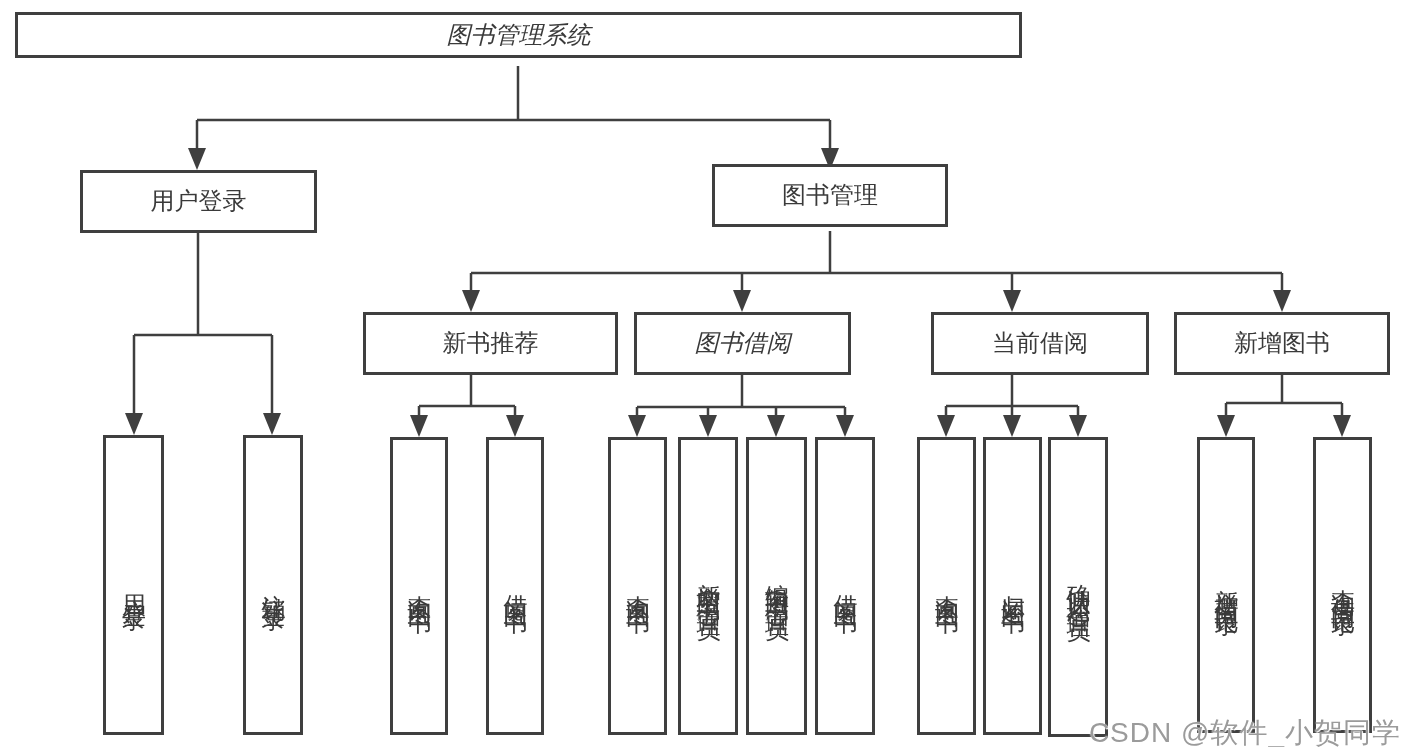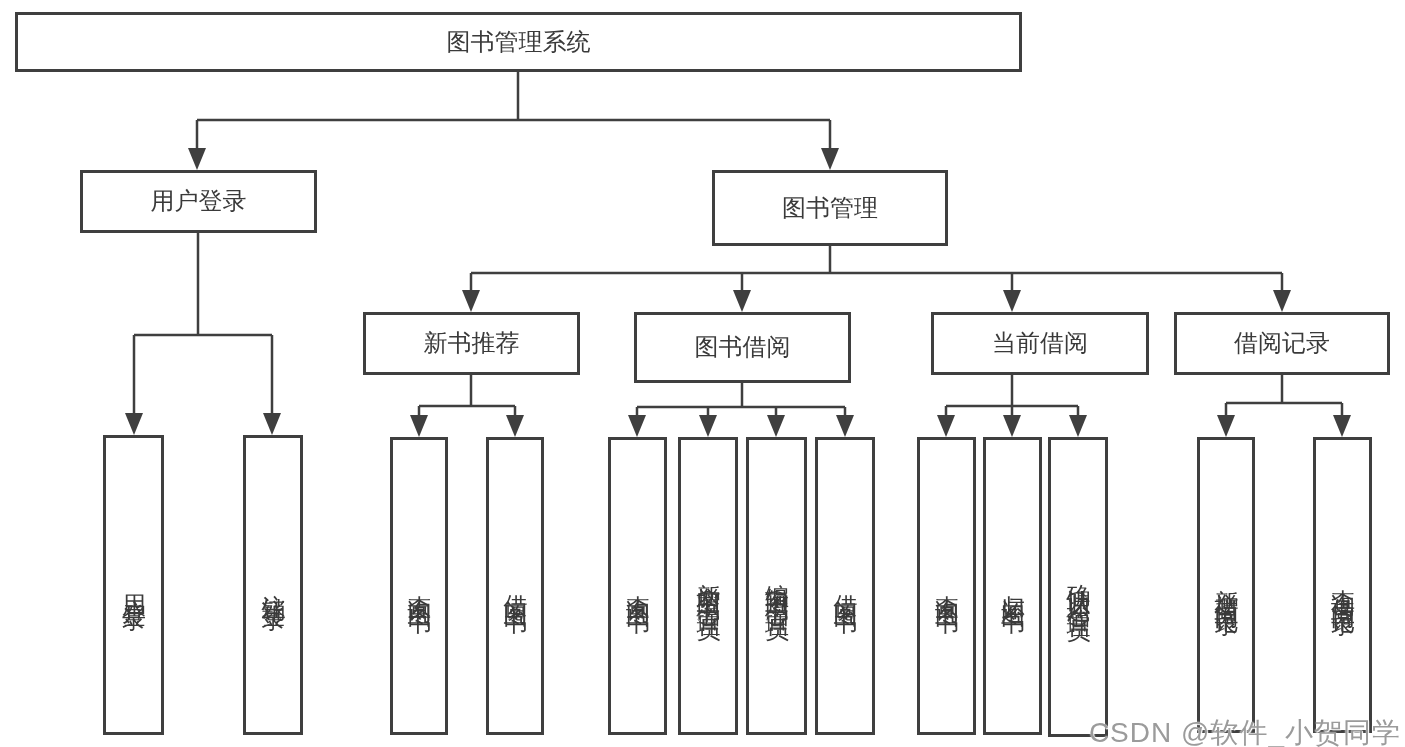--- a/index.html
+++ b/index.html
@@ -111,29 +111,29 @@
       <polygon points="767,415 785,415 776,437"></polygon>
       <polygon points="836,415 854,415 845,437"></polygon>
       <polygon points="937,415 955,415 946,437"></polygon>
       <polygon points="1003,415 1021,415 1012,437"></polygon>
       <polygon points="1069,415 1087,415 1078,437"></polygon>
       <polygon points="1217,415 1235,415 1226,437"></polygon>
       <polygon points="1333,415 1351,415 1342,437"></polygon>
     </g>
   </svg>
 
-  <div class="box" style="left:15px; top:12px; width:1007px; height:60px;">图书管理系统</div>
+  <div class="box" style="left:15px; top:12px; width:1007px; height:46px;font-style:italic;">图书管理系统</div>
 
   <div class="box" style="left:80px; top:170px; width:237px; height:63px;">用户登录</div>
-  <div class="box" style="left:712px; top:170px; width:236px; height:76px;">图书管理</div>
+  <div class="box" style="left:712px; top:164px; width:236px; height:63px;">图书管理</div>
 
-  <div class="box" style="left:363px; top:312px; width:217px; height:63px;">新书推荐</div>
-  <div class="box" style="left:634px; top:312px; width:217px; height:71px;">图书借阅</div>
+  <div class="box" style="left:363px; top:312px; width:255px; height:63px;">新书推荐</div>
+  <div class="box" style="left:634px; top:312px; width:217px; height:63px;font-style:italic;">图书借阅</div>
   <div class="box" style="left:903px; top:312px; width:218px; height:63px;margin-left:28px;">当前借阅</div>
-  <div class="box" style="left:1174px; top:312px; width:216px; height:63px;">借阅记录</div>
+  <div class="box" style="left:1174px; top:312px; width:216px; height:63px;">新增图书</div>
 
   <div class="box v" style="left:103px; top:435px; width:61px; height:300px;">用户登录</div>
   <div class="box v" style="left:243px; top:435px; width:60px; height:300px;">注销登录</div>
 
   <div class="box v" style="left:390px; top:437px; width:58px; height:298px;">查询图书</div>
   <div class="box v" style="left:486px; top:437px; width:58px; height:298px;">借阅图书</div>
 
   <div class="box v" style="left:608px; top:437px; width:59px; height:298px;">查询图书</div>
   <div class="box v" style="left:678px; top:437px; width:60px; height:298px;">新增图书（管理员）</div>
   <div class="box v" style="left:746px; top:437px; width:61px; height:298px;">编辑图书（管理员）</div>

